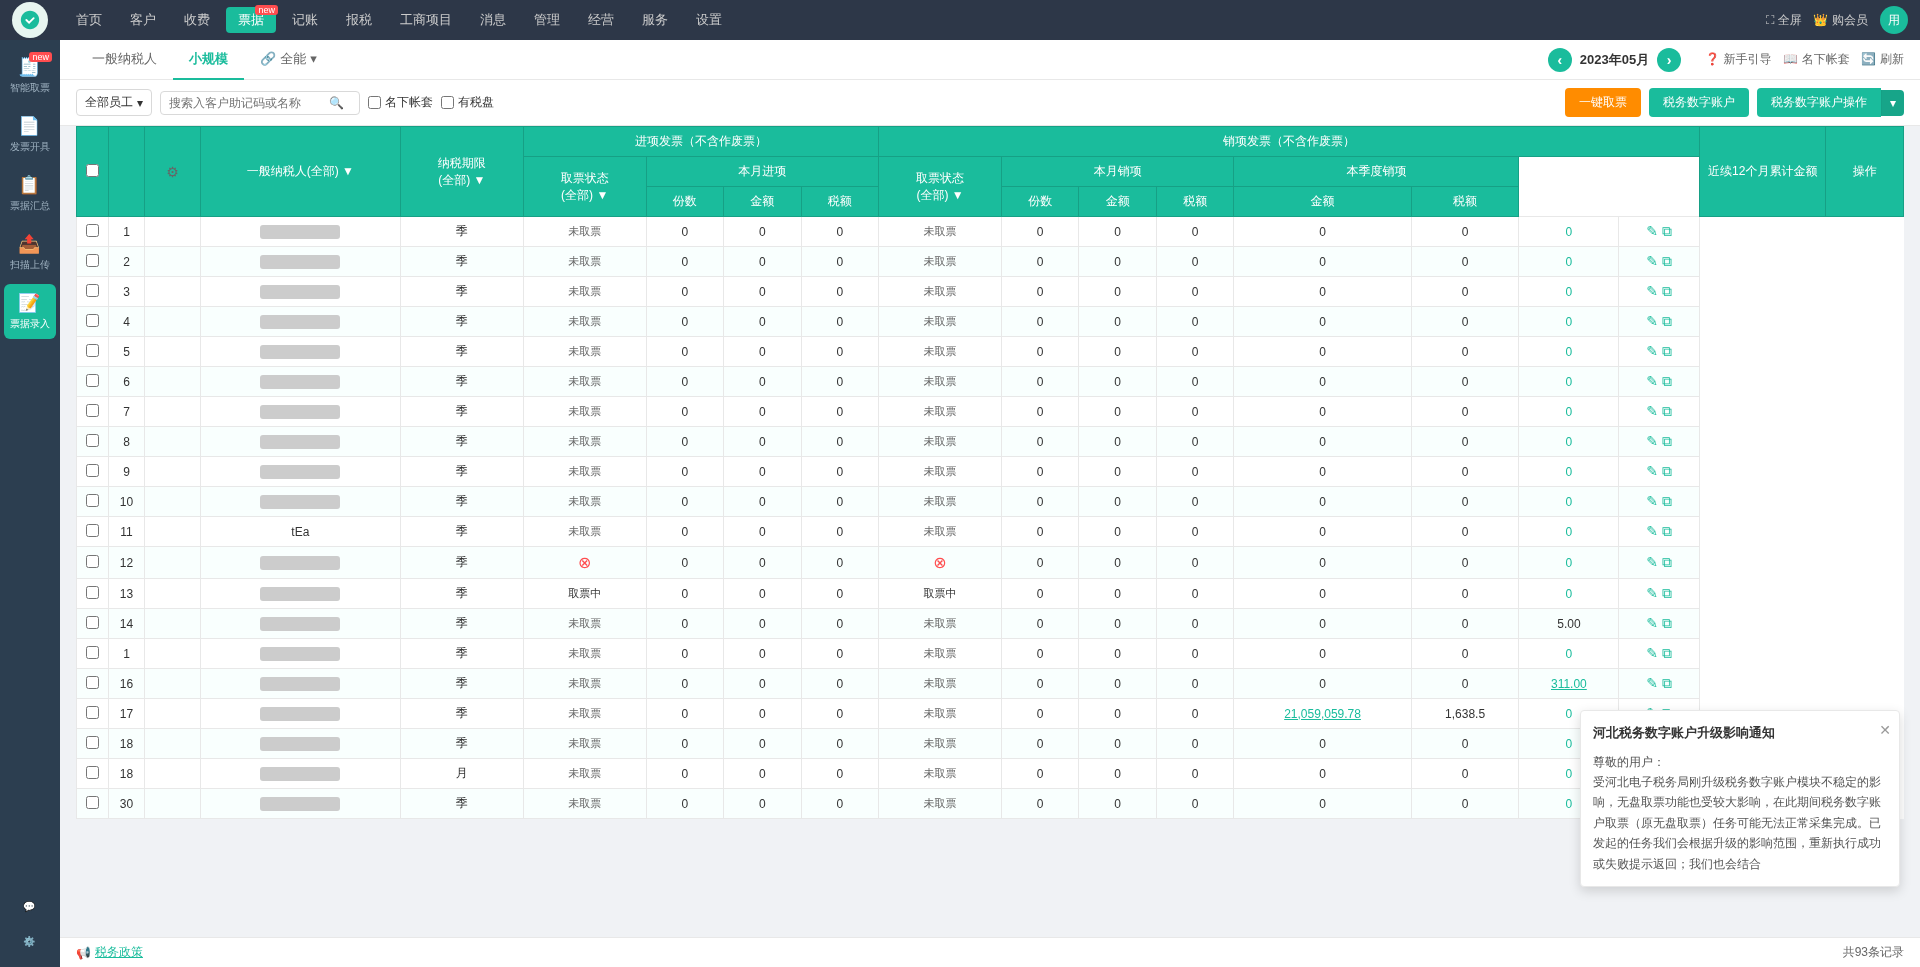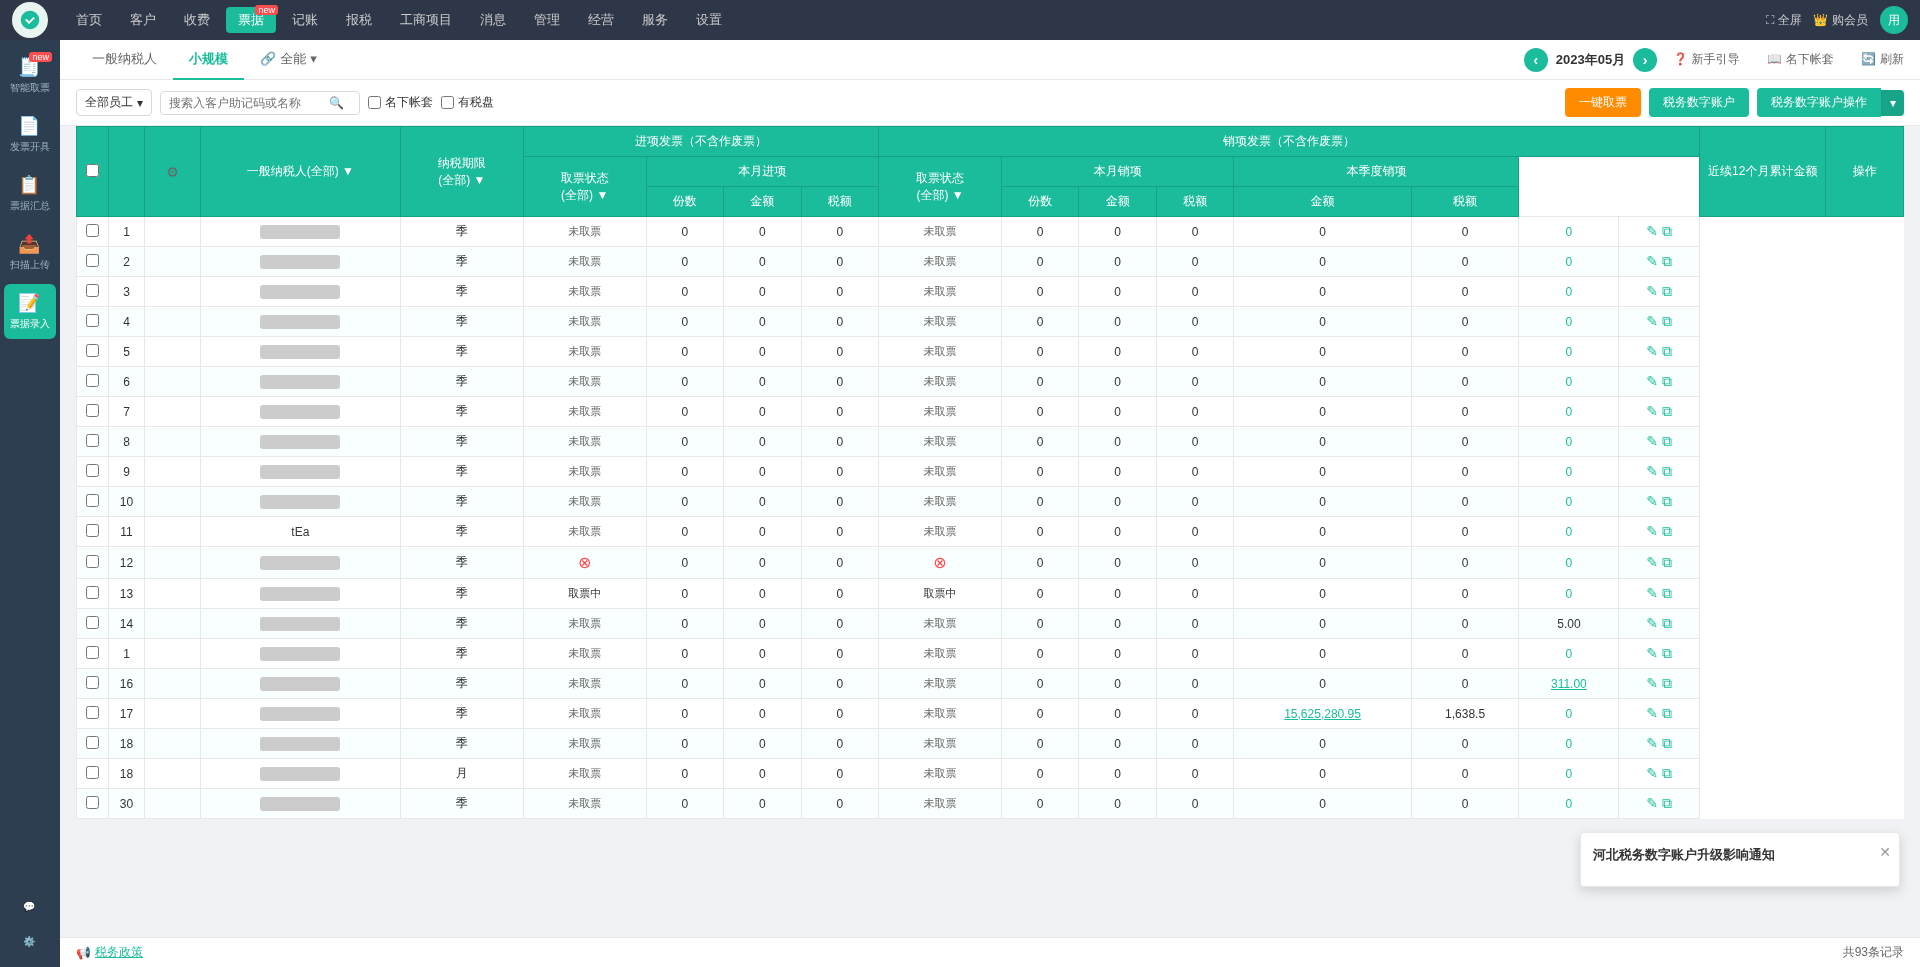--- a/index.html
+++ b/index.html
@@ -140,24 +140,24 @@
     .sub-nav-period .arrow-btn {
       width: 24px; height: 24px;
       background: #1abc9c;
       border-radius: 50%;
       display: flex; align-items: center; justify-content: center;
       color: #fff;
       cursor: pointer;
       font-size: 14px;
     }
     .sub-nav-right {
-      margin-left: 16px;
-      display: flex;
-      align-items: center;
-      gap: 28px;
+      margin-left: 24px;
+      display: flex;
+      align-items: center;
+      gap: 12px;
       font-size: 12px;
       color: #666;
     }
     .sub-nav-right span { cursor: pointer; }
 
     
     .toolbar {
       background: #fff;
       padding: 8px 16px;
       display: flex;
@@ -800,21 +800,21 @@
       <td style=""><span class="blurred-text" style="min-width:80px;">&nbsp;&nbsp;&nbsp;&nbsp;&nbsp;&nbsp;&nbsp;&nbsp;&nbsp;&nbsp;&nbsp;&nbsp;</span></td>
       <td style="">季</td>
       <td style=""><span class="status-badge">未取票</span></td>
       <td style="">0</td>
       <td style="">0</td>
       <td style="">0</td>
       <td style=""><span class="status-badge">未取票</span></td>
       <td style="">0</td>
       <td style="">0</td>
       <td style="">0</td>
-      <td style=""><span class="link-text">15,625,280.95</span></td>
+      <td style=""><span class="link-text">21,059,059.78</span></td>
       <td style="">1,638.5</td>
       <td style=""><span class="highlight-num">0</span></td>
       <td style=""><span class="action-icon">✎</span><span class="action-icon" style="margin-left:4px">⧉</span></td>
     </tr>
             <tr>
       <td style=""><input type="checkbox" style=""></td>
       <td style="">18</td>
       <td style=""></td>
       <td style=""><span class="blurred-text" style="min-width:80px;">&nbsp;&nbsp;&nbsp;&nbsp;&nbsp;&nbsp;&nbsp;&nbsp;&nbsp;&nbsp;&nbsp;&nbsp;</span></td>
       <td style="">季</td>
@@ -877,13 +877,15 @@
       <span>📢</span>
       <span class="link-text">税务政策</span>
       <span class="record-count">共93条记录</span>
     </div>
   </div>
 </div>
 
 <div class="notification-popup">
   <span class="close-btn">✕</span>
   <div style="font-weight:600;font-size:13px;margin-bottom:8px;padding-right:16px">河北税务数字账户升级影响通知</div>
+  <div style="font-size:12px;color:#555;line-height:1.7;white-space:pre-line">尊敬的用户：
+受河北电子税务局刚升级税务数字账户模块不稳定的影响，无盘取票功能也受较大影响，在此期间税务数字账户取票（原无盘取票）任务可能无法正常采集完成。已发起的任务我们会根据升级的影响范围，重新执行成功或失败提示返回；我们也会结合</div>
 </div>
 
 </body></html>

